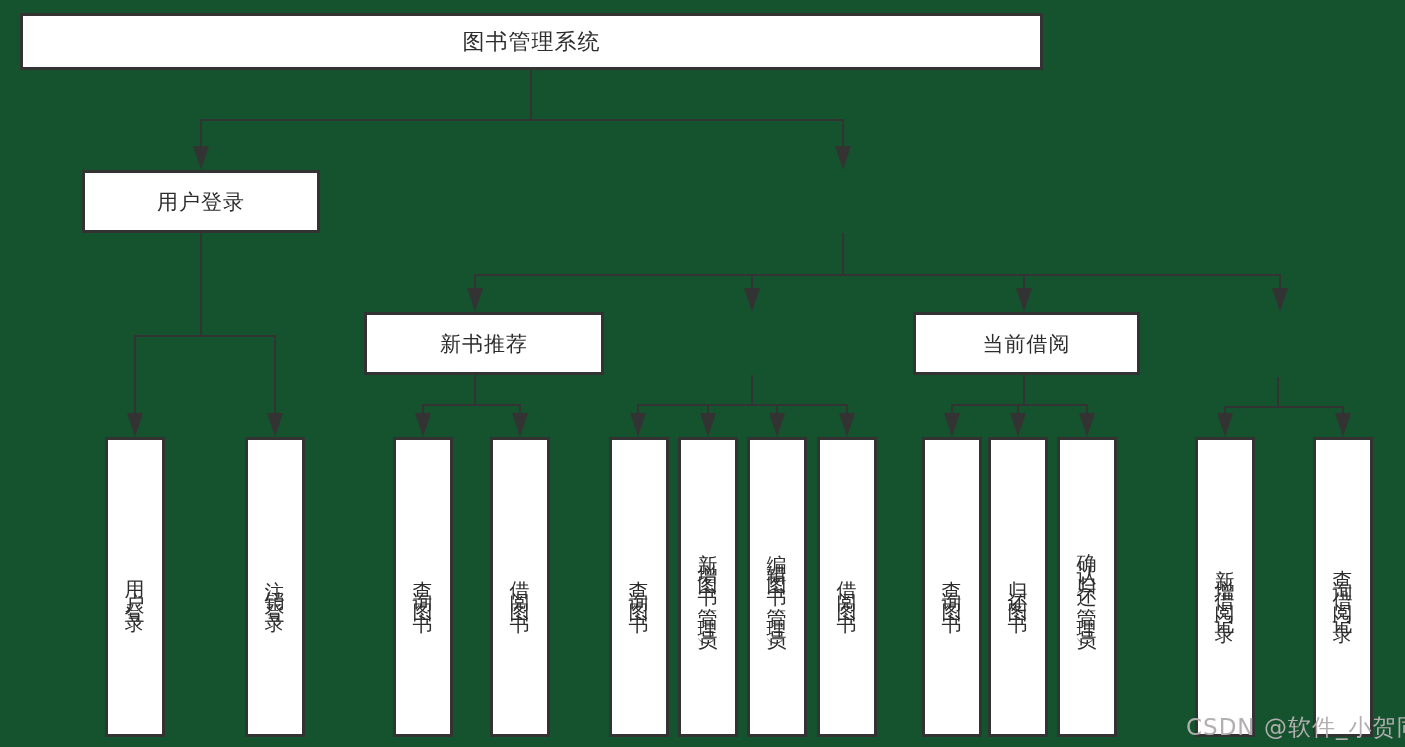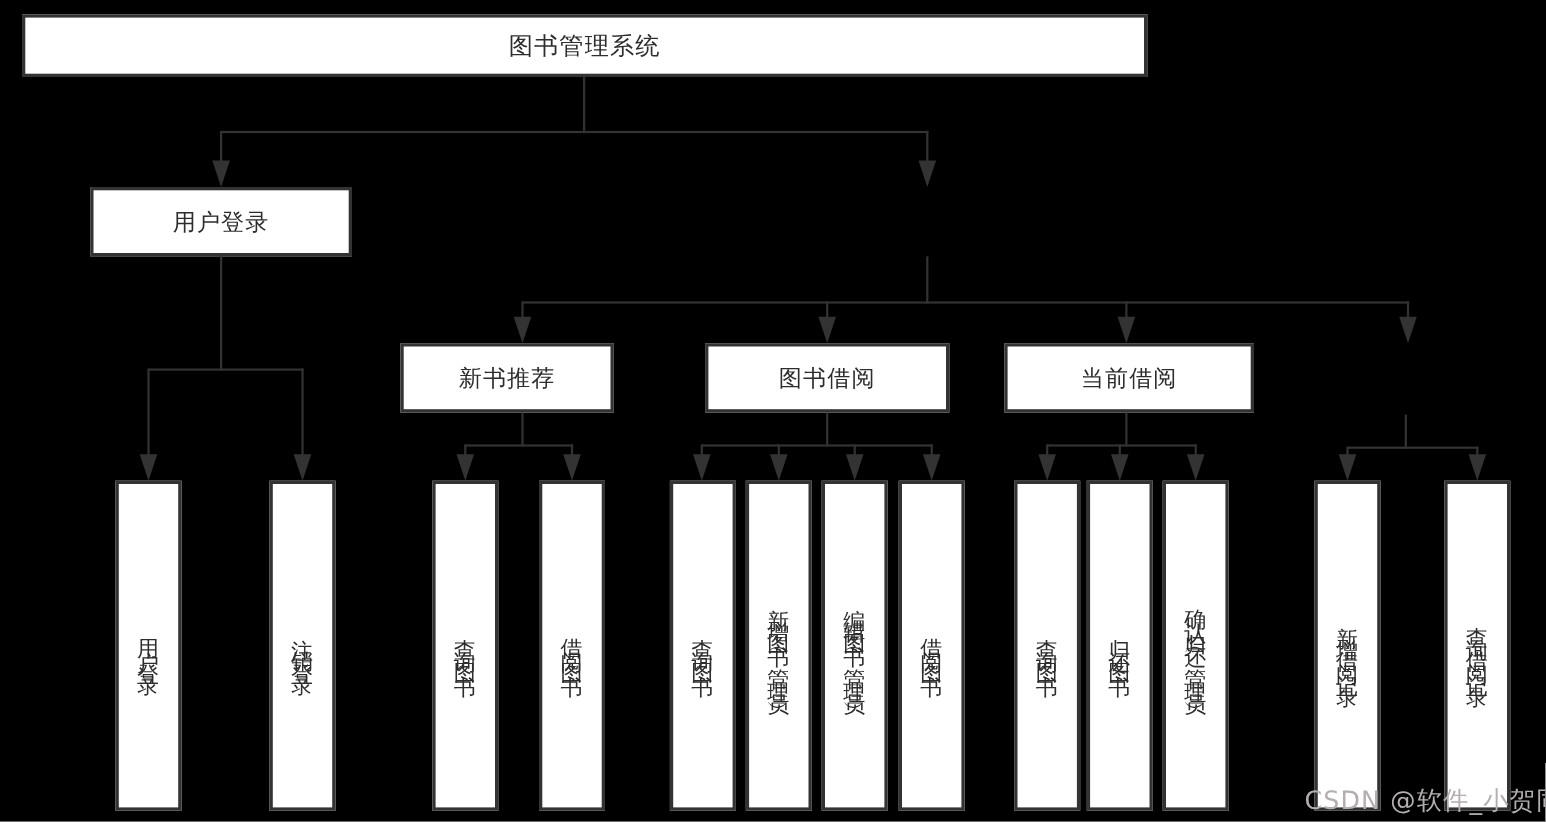--- a/index.html
+++ b/index.html
@@ -1,17 +1,17 @@
 <!DOCTYPE html>
 <html><head>
 <meta charset="utf-8">
 <style>
   html,body { margin:0; padding:0; background:#ffffff; }
   .canvas {
-    position:relative; width:1405px; height:747px; background:#000000;
+    position:relative; width:1405px; height:747px; background:#14532d;
     font-family:"DejaVu Sans","Liberation Sans",sans-serif; overflow:hidden;
   }
   .box {
     position:absolute; box-sizing:border-box;
     border:3px solid #333333; background:#ffffff;
     display:flex; align-items:center; justify-content:center;
     font-size:21px; color:#2d2d2d; letter-spacing:1px;
   }
   .root { font-size:22px; }
   .vbox {
@@ -62,22 +62,21 @@
   <div class="hl" style="left:475px;top:274px;width:806px"></div>
   <div class="vl" style="left:474px;top:274px;height:18px"></div>
   <div class="vl" style="left:751px;top:274px;height:18px"></div>
   <div class="vl" style="left:1023px;top:274px;height:18px"></div>
   <div class="vl" style="left:1279px;top:274px;height:18px"></div>
   <div class="ah" style="left:467px;top:288px"></div>
   <div class="ah" style="left:744px;top:288px"></div>
   <div class="ah" style="left:1016px;top:288px"></div>
   <div class="ah" style="left:1272px;top:288px"></div>
 
-  <div class="box" style="left:364px;top:312px;width:194px;height:63px">新书推荐</div>
-  <div class="box" style="left:641px;top:312px;width:222px;height:63px">图书借阅</div>
+  <div class="box" style="left:364px;top:312px;width:240px;height:63px">新书推荐</div>
   <div class="box" style="left:913px;top:312px;width:227px;height:63px">当前借阅</div>
 
   <div class="vl" style="left:474px;top:375px;height:31px"></div>
   <div class="hl" style="left:423px;top:404px;width:98px"></div>
   <div class="vl" style="left:422px;top:404px;height:12px"></div>
   <div class="vl" style="left:519px;top:404px;height:12px"></div>
   <div class="ah" style="left:415px;top:413px"></div>
   <div class="ah" style="left:512px;top:413px"></div>
 
   <div class="vl" style="left:751px;top:375px;height:31px"></div>

